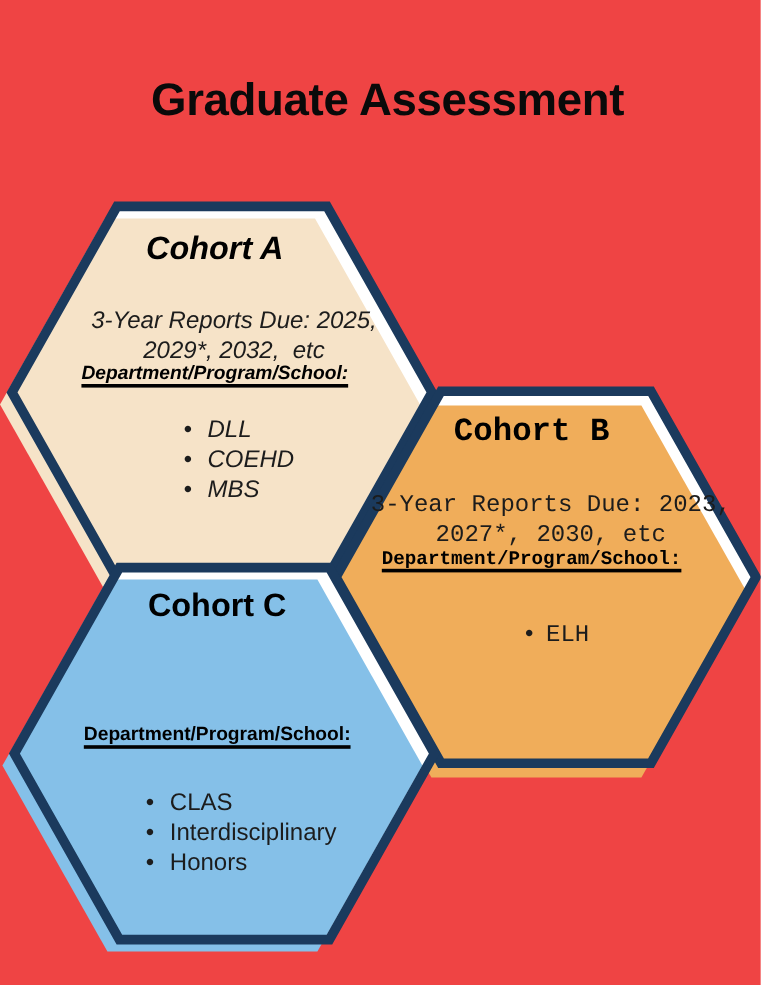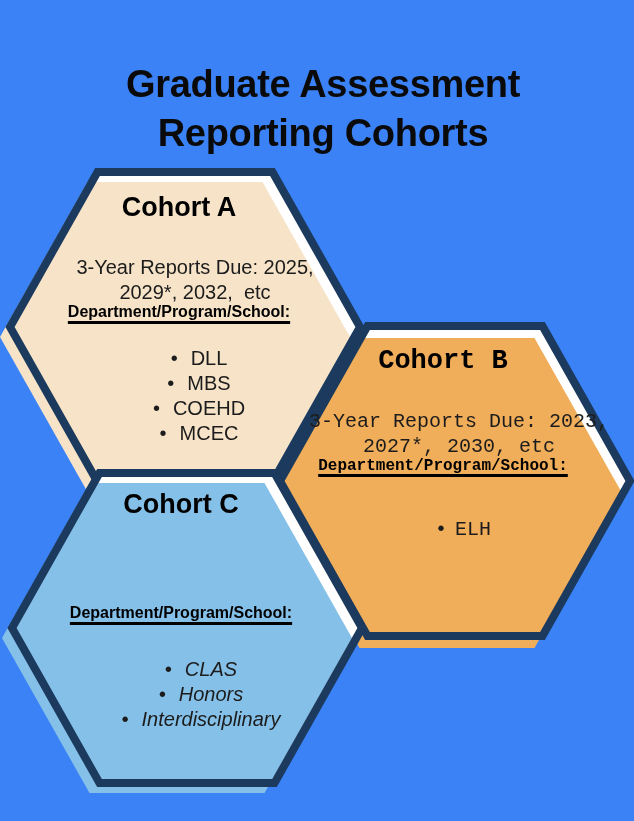--- a/index.html
+++ b/index.html
@@ -1,27 +1,27 @@
 <!DOCTYPE html>
 <html><head>
 <meta charset="utf-8">
 <style>
   html,body { margin:0; padding:0; background:#ffffff; }
   .page {
     position:relative; width:634px; height:821px; margin:0 auto;
-    background:#3b82f6; overflow:hidden;
+    background:#ef4444; overflow:hidden;
     font-family:"Liberation Sans", sans-serif;
   }
   .title {
     position:absolute; top:60px; left:0; width:100%; margin:0;
     text-align:center; font-size:38px; line-height:49px; font-weight:700;
     color:#0a0a0a; letter-spacing:-0.3px; transform:translateX(6px);
   }
   .hex { position:absolute; width:350px; height:310px; }
-  .hex--a { left:10px;  top:172px; }
+  .hex--a { left:10px;  top:172px;font-style:italic; }
   .hex--b { left:280px; top:326px; }
   .hex--c { left:12px;  top:473px; }
   .hex-svg { position:absolute; left:-16px; top:-16px; overflow:visible; }
   .hex-border { fill:none; stroke-width:8; stroke-linejoin:miter; }
   .hex-content {
     position:absolute; left:0; top:0; width:100%; height:100%;
     text-align:center; color:#1c1c1c; transform:translateX(-6px);
   }
   .hex--b .hex-content { transform:translateX(-12px);font-family:Liberation Mono, monospace; }
   .hex-heading {
@@ -38,51 +38,50 @@
     position:absolute; top:131px; left:0; width:100%; margin:0;
     font-size:16px; font-weight:700; color:#000000;
     text-decoration:underline; text-decoration-thickness:2.5px;
     text-underline-offset:4px;
   }
   .hex-list {
     position:absolute; top:174px; left:0; right:0; margin:0; padding:0;
     list-style:none; font-size:20px; line-height:25px;
   }
   .hex--b .hex-list { top:191px; }
-  .hex--c .hex-list { top:184px;font-style:italic; }
+  .hex--c .hex-list { top:184px; }
   .hex-list-inner { display:table; margin:0 auto; text-align:left; }
-  .hex-list li { display:block;text-align:center; }
+  .hex-list li { display:block; }
   .hex-list li::before {
     content:"\2022"; display:inline-block; width:20px; text-align:left;
   }
 </style>
 </head>
 <body>
 
 <div class="page">
 
-  <h1 class="title"><span>Graduate Assessment</span><br><span>Reporting Cohorts</span></h1>
+  <h1 class="title"><span>Graduate Assessment</span><br></h1>
 
   <section class="hex hex--a">
     <svg class="hex-svg" width="382" height="342" viewBox="-16 -16 382 342" aria-hidden="true">
       <polygon points="87.5,0 262.5,0 350,155 262.5,310 87.5,310 0,155" fill="#ffffff"></polygon>
       <polygon points="87.5,0 262.5,0 350,155 262.5,310 87.5,310 0,155" transform="translate(-10,10)" fill="#f6e3c8"></polygon>
       <polygon class="hex-border" points="87.5,0 262.5,0 350,155 262.5,310 87.5,310 0,155" stroke="#1b3a5d"></polygon>
     </svg>
     <div class="hex-content">
       <h2 class="hex-heading">Cohort A</h2>
       <p class="hex-body">3-Year Reports Due: 2025,
 2029*, 2032,  etc</p>
       <p class="hex-dept">Department/Program/School:</p>
       <div class="hex-list">
         <ul class="hex-list-inner">
             <li>DLL</li>
+            <li>COEHD</li>
             <li>MBS</li>
-            <li>COEHD</li>
-            <li>MCEC</li>
           </ul>
       </div>
     </div>
   </section>
 
   <section class="hex hex--b">
     <svg class="hex-svg" width="382" height="342" viewBox="-16 -16 382 342" aria-hidden="true">
       <polygon points="87.5,0 262.5,0 350,155 262.5,310 87.5,310 0,155" fill="#ffffff"></polygon>
       <polygon points="87.5,0 262.5,0 350,155 262.5,310 87.5,310 0,155" transform="translate(-8,12)" fill="#f0ad5a"></polygon>
       <polygon class="hex-border" points="87.5,0 262.5,0 350,155 262.5,310 87.5,310 0,155" stroke="#1b3a5d"></polygon>
@@ -105,20 +104,20 @@
       <polygon points="87.5,0 262.5,0 350,155 262.5,310 87.5,310 0,155" fill="#ffffff"></polygon>
       <polygon points="87.5,0 262.5,0 350,155 262.5,310 87.5,310 0,155" transform="translate(-10,10)" fill="#85c0e8"></polygon>
       <polygon class="hex-border" points="87.5,0 262.5,0 350,155 262.5,310 87.5,310 0,155" stroke="#1b3a5d"></polygon>
     </svg>
     <div class="hex-content">
       <h2 class="hex-heading">Cohort C</h2>
       <p class="hex-dept">Department/Program/School:</p>
       <div class="hex-list">
         <ul class="hex-list-inner">
             <li>CLAS</li>
+            <li>Interdisciplinary</li>
             <li>Honors</li>
-            <li>Interdisciplinary</li>
           </ul>
       </div>
     </div>
   </section>
 
 </div>
 
 </body></html>

